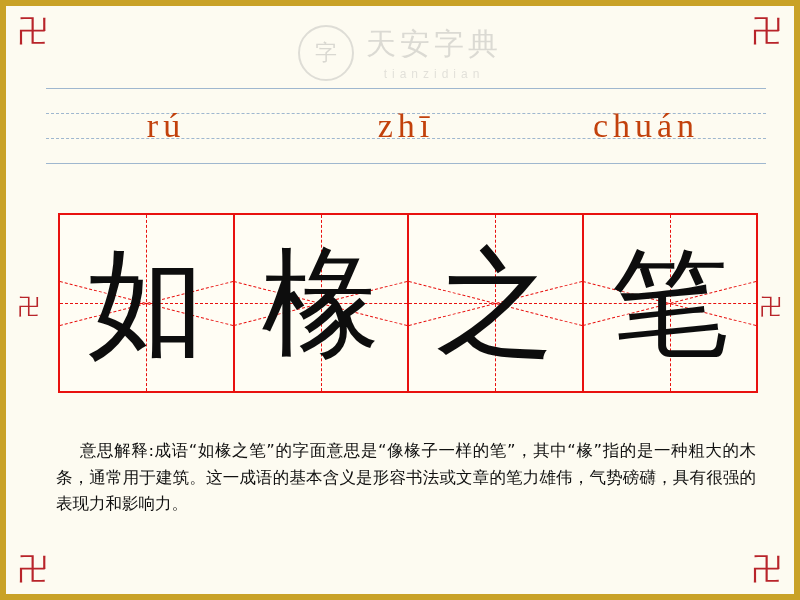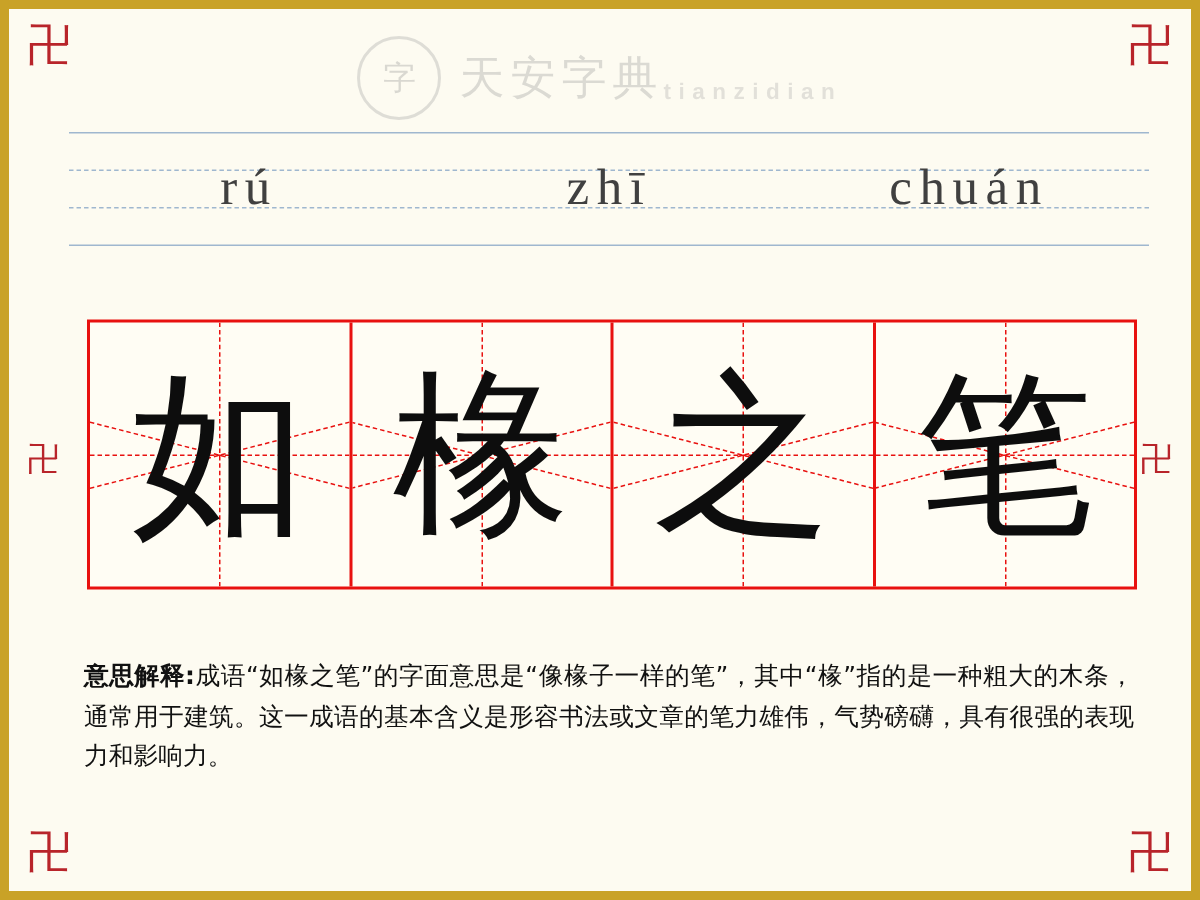--- a/index.html
+++ b/index.html
@@ -72,34 +72,33 @@
     height: 52px;
     border: 2px solid #9a9a9a;
     border-radius: 50%;
     display: flex;
     align-items: center;
     justify-content: center;
     font-size: 22px;
     color: #8a8a8a;
     font-family: "DejaVu Sans", sans-serif;
   }
-  .logo-text { display: flex; flex-direction: row; align-items: center; }
+  .logo-text { display: flex; flex-direction: column; align-items: center; }
   .logo-title {
     font-size: 30px;
     letter-spacing: 4px;
     color: #8f8f8f;
     font-family: "DejaVu Sans", sans-serif;
   }
   .logo-sub {
-    font-size: 15px;
+    font-size: 12px;
     letter-spacing: 5px;
     color: #a5a5a5;
     font-family: "Liberation Sans", sans-serif;
-    margin-top: 18px;
-    font-weight: bold;
+    margin-top: 2px;
   }
 
   
   .pinyin-staff {
     position: absolute;
     left: 40px;
     top: 82px;
     width: 720px;
     height: 76px;
   }
@@ -121,21 +120,21 @@
     width: 100%;
     height: 76px;
     display: flex;
   }
   .pinyin-cell {
     flex: 1;
     display: flex;
     align-items: center;
     justify-content: center;
     font-size: 34px;
-    color: #404040;
+    color: #c2410c;
     letter-spacing: 5px;
     font-family: "Liberation Serif", serif;
   }
 
   
   .char-grid {
     position: absolute;
     left: 52px;
     top: 207px;
     width: 700px;
@@ -194,21 +193,22 @@
     left: 50px;
     top: 432px;
     width: 700px;
     font-size: 16.5px;
     line-height: 1.62;
     color: #111;
     font-family: "DejaVu Sans", sans-serif;
     text-align: justify;
   }
   .explain b {
-    font-weight: bold;
+    font-weight: normal;
+    margin-left: 24px;
   }
 </style>
 </head>
 <body>
 
 <div class="page">
 
   <div class="corner tl">卍</div>
   <div class="corner tr">卍</div>
   <div class="corner bl">卍</div>

